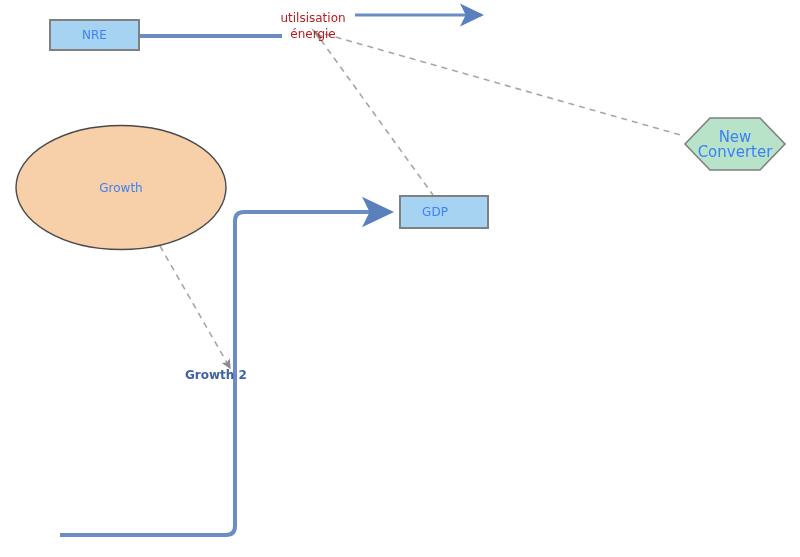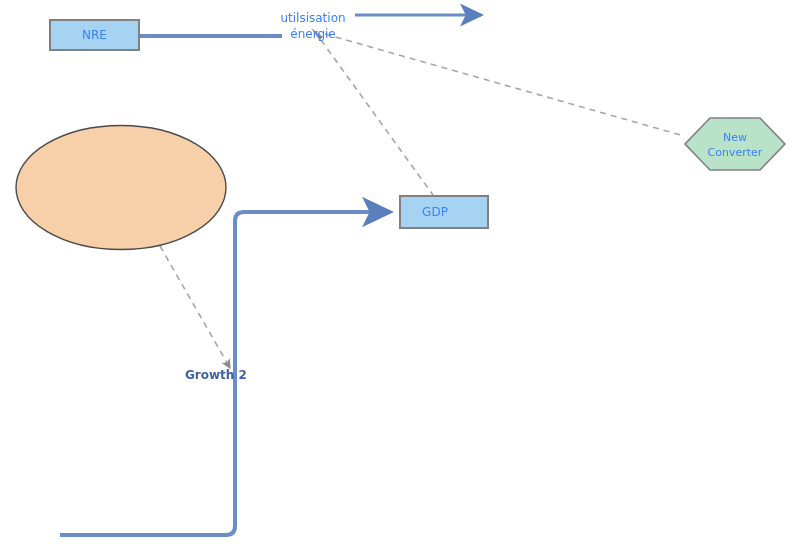--- a/index.html
+++ b/index.html
@@ -29,21 +29,21 @@
     text-align: center;
     color: #3b82f6;
     font-size: 12px;
     line-height: 14px;
     pointer-events: none;
     white-space: pre;
   }
   .edge-label {
     position: absolute;
     text-align: center;
-    color: #3b82f6;
+    color: #b91c1c;
     font-size: 12px;
     line-height: 14px;
     white-space: pre;
   }
   #label-nre {
     left: 50px;
     top: 28px;
     width: 89px;
   }
   #label-gdp {
@@ -53,21 +53,21 @@
   }
   #label-growth {
     left: 15px;
     top: 181px;
     width: 212px;
   }
   #label-converter {
     left: 685px;
     top: 130px;
     width: 100px;
-    font-size: 11px;
+    font-size: 15px;
     line-height: 15px;
   }
   #label-utilisation {
     left: 258px;
     top: 10px;
     width: 110px;
     line-height: 16px;
   }
   #label-growth2 {
     left: 185px;
@@ -138,20 +138,21 @@
     <g>
       <polygon points="710,118 760,118 785,144 760,170 710,170 685,144" fill="#b8e3c8" stroke="#808080" stroke-width="1.6"></polygon>
     </g>
 
   </svg>
 
   <div class="node-label" id="label-nre">NRE</div>
 
   <div class="node-label" id="label-gdp">GDP</div>
 
+  <div class="node-label" id="label-growth">Growth</div>
 
   <div class="node-label" id="label-converter">New
 Converter</div>
 
   <div class="edge-label" id="label-utilisation">utilsisation
 énergie</div>
 
   <div class="edge-label" id="label-growth2">Growth 2</div>
 
 </div>

